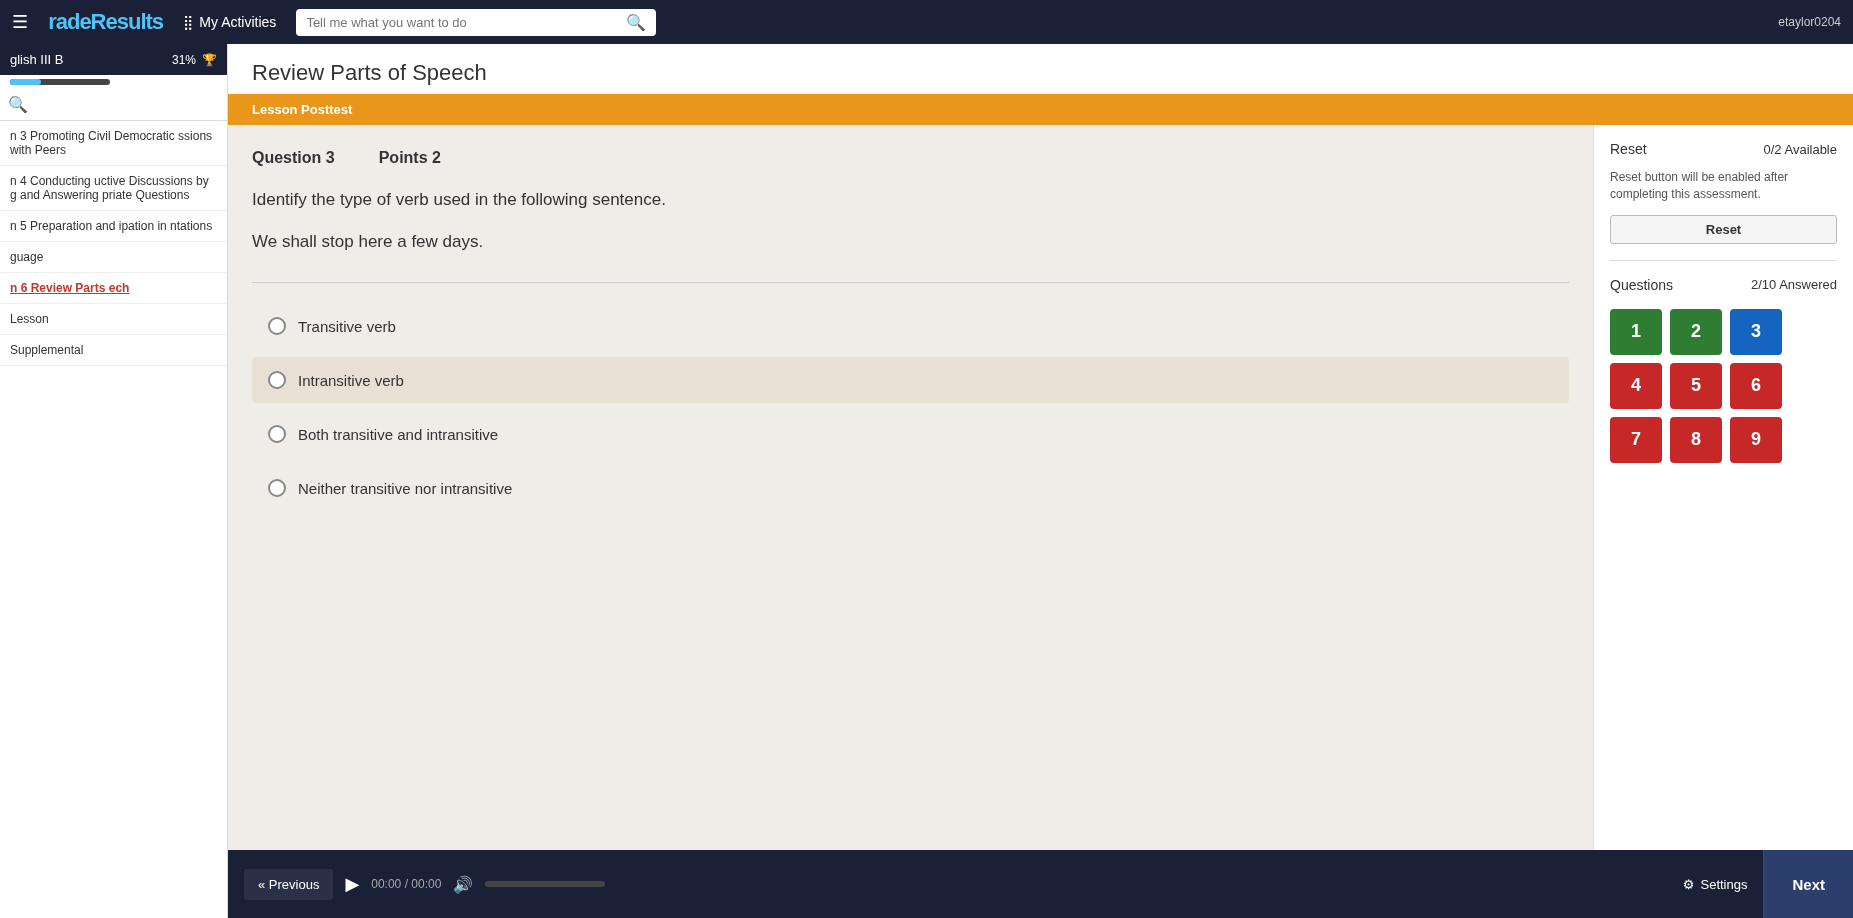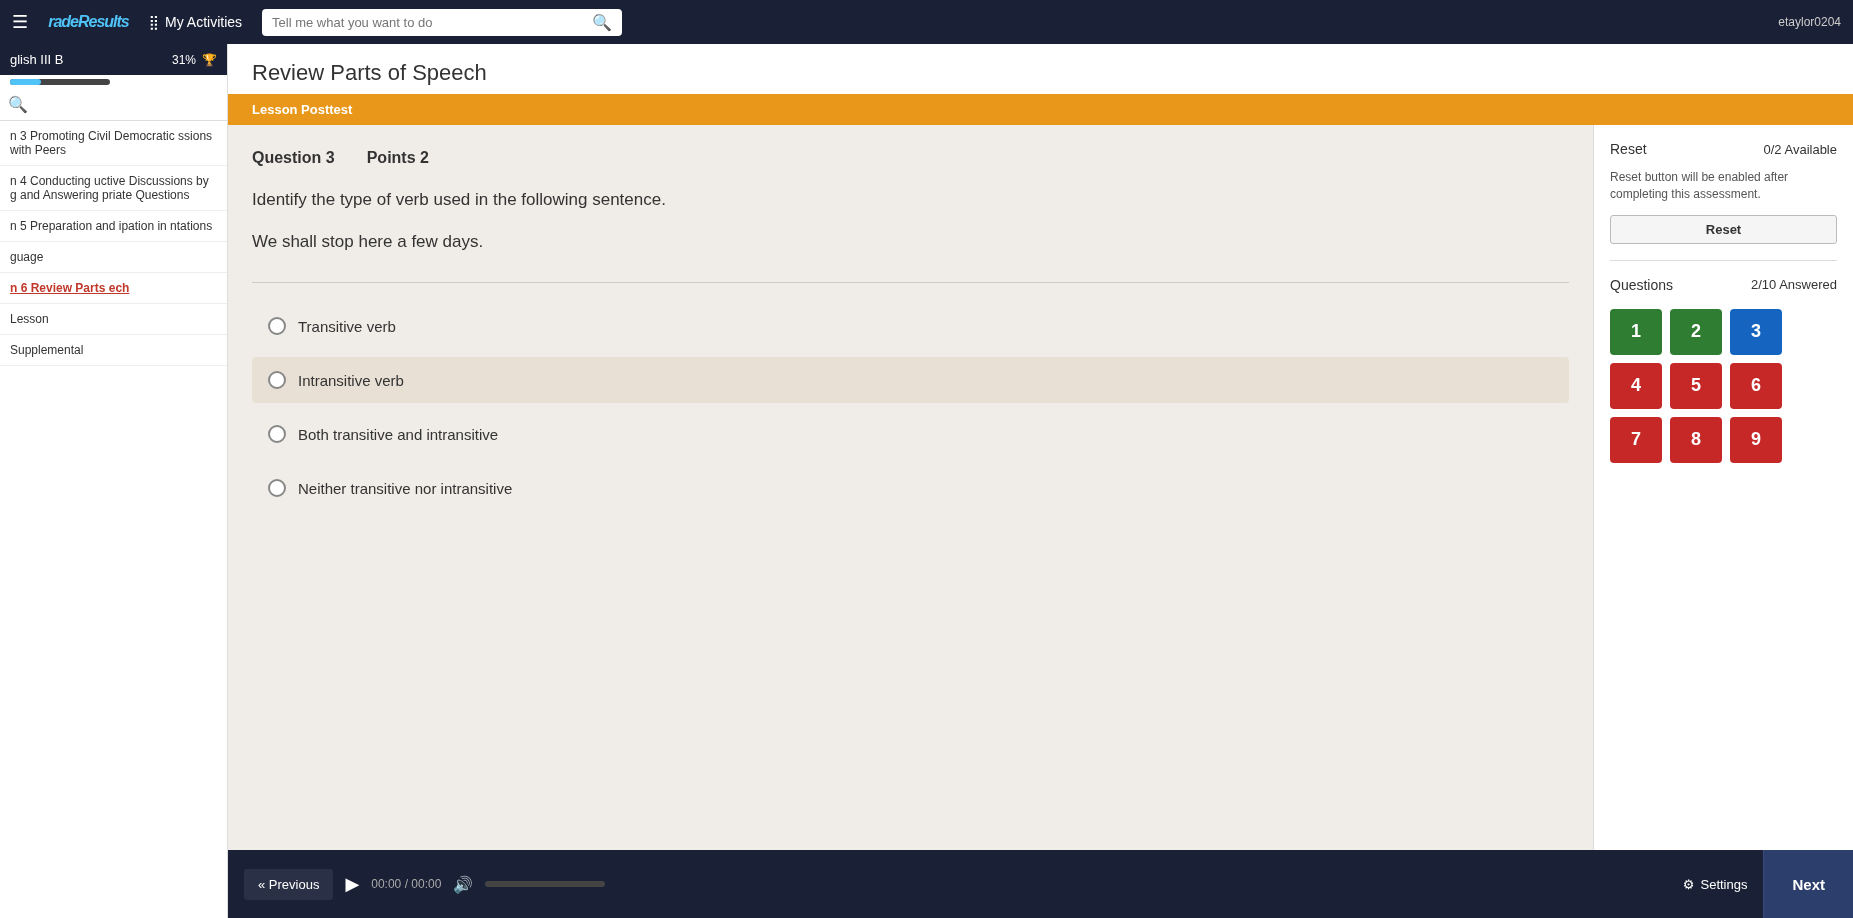--- a/index.html
+++ b/index.html
@@ -9,24 +9,23 @@
     .top-nav {
       display: flex;
       align-items: center;
       background: #1a2035;
       height: 44px;
       padding: 0 12px;
       gap: 20px;
     }
     .top-nav-brand {
       color: white;
-      font-size: 16px;
+      font-size: 22px;
       font-weight: bold;
       letter-spacing: -1px;
-      font-style: italic;
     }
     .top-nav-brand span { color: #4fc3f7; }
     .hamburger-icon {
       color: white;
       font-size: 18px;
       cursor: pointer;
     }
     .my-activities {
       display: flex;
       align-items: center;
@@ -171,21 +170,21 @@
     }
 
     .question-panel {
       flex: 1;
       background: #f0ede8;
       padding: 24px;
       overflow-y: auto;
     }
     .question-header {
       display: flex;
-      gap: 32px;
+      gap: 44px;
       margin-bottom: 20px;
     }
     .question-number {
       font-size: 16px;
       font-weight: bold;
       color: #333;
     }
     .question-points {
       font-size: 16px;
       font-weight: bold;

